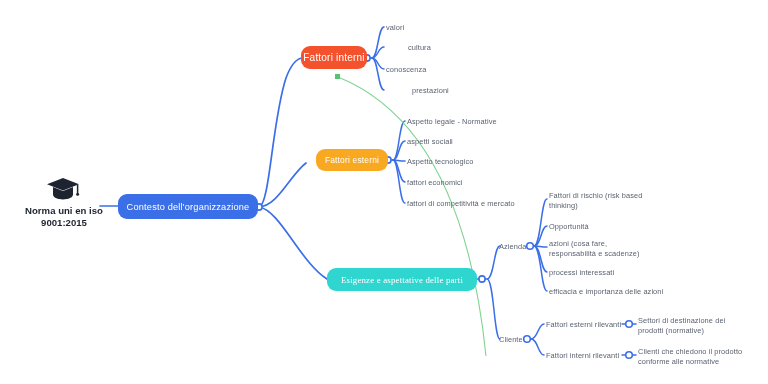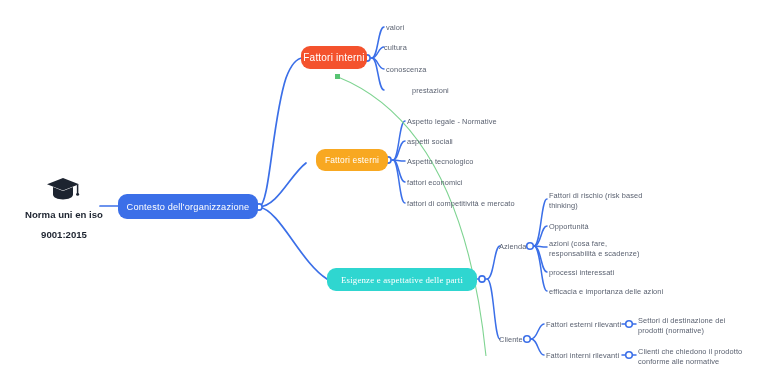--- a/index.html
+++ b/index.html
@@ -7,21 +7,21 @@
        font-family:"Liberation Sans","DejaVu Sans",sans-serif;}
   #stage{position:relative;width:768px;height:384px;background:#fff;}
   #wires{position:absolute;left:0;top:0;width:768px;height:384px;}
   .node{position:absolute;box-sizing:border-box;color:#ffffff;
         border-radius:9px;display:flex;align-items:center;justify-content:center;
         white-space:nowrap;letter-spacing:.2px;}
   .leaf{position:absolute;color:#5a6170;font-size:7.4px;line-height:9.5px;
         white-space:pre-line;letter-spacing:.1px;}
   .leaf.wide{white-space:normal;}
   #root-label{position:absolute;text-align:center;color:#1d2430;
-        font-size:9.6px;font-weight:bold;line-height:20px;white-space:pre-line;}
+        font-size:9.6px;font-weight:bold;line-height:12px;white-space:pre-line;}
   #cap-icon{position:absolute;left:46px;top:176px;}
 </style>
 </head>
 <body>
 
 <div id="stage">
 
   <svg id="wires" viewBox="0 0 768 384" xmlns="http://www.w3.org/2000/svg">
     <g fill="none" stroke="#3b6fe8" stroke-width="1.7" stroke-linecap="round">
 
@@ -104,21 +104,21 @@
 
   <div class="node" style="left:118px;top:194px;width:140px;height:25px;background:#3b6fe8;font-size:9.2px;">Contesto dell'organizzazione</div>
 
   <div class="node" style="left:301px;top:46px;width:66px;height:23px;background:#f4522d;font-size:10px;">Fattori interni</div>
 
   <div class="node" style="left:316px;top:149px;width:72px;height:22px;background:#f8a821;font-size:8.4px;">Fattori esterni</div>
 
   <div class="node" style="left:327px;top:268px;width:150px;height:23px;background:#2fd6d0;font-size:8.8px;font-family:Liberation Serif, serif;">Esigenze e aspettative delle parti</div>
 
   <div class="leaf" style="left:386px;top:23px;">valori</div>
-  <div class="leaf" style="left:384px;top:43px;">cultura</div>
+  <div class="leaf" style="left:408px;top:43px;">cultura</div>
   <div class="leaf" style="left:386px;top:65px;">conoscenza</div>
   <div class="leaf" style="left:386px;top:86px;padding-left:26px;">prestazioni</div>
 
   <div class="leaf" style="left:407px;top:117px;">Aspetto legale - Normative</div>
   <div class="leaf" style="left:407px;top:137px;">aspetti sociali</div>
   <div class="leaf" style="left:407px;top:157px;">Aspetto tecnologico</div>
   <div class="leaf" style="left:407px;top:178px;">fattori economici</div>
   <div class="leaf" style="left:407px;top:199px;">fattori di competitività e mercato</div>
 
   <div class="leaf" style="left:499px;top:242px;">Azienda</div>

